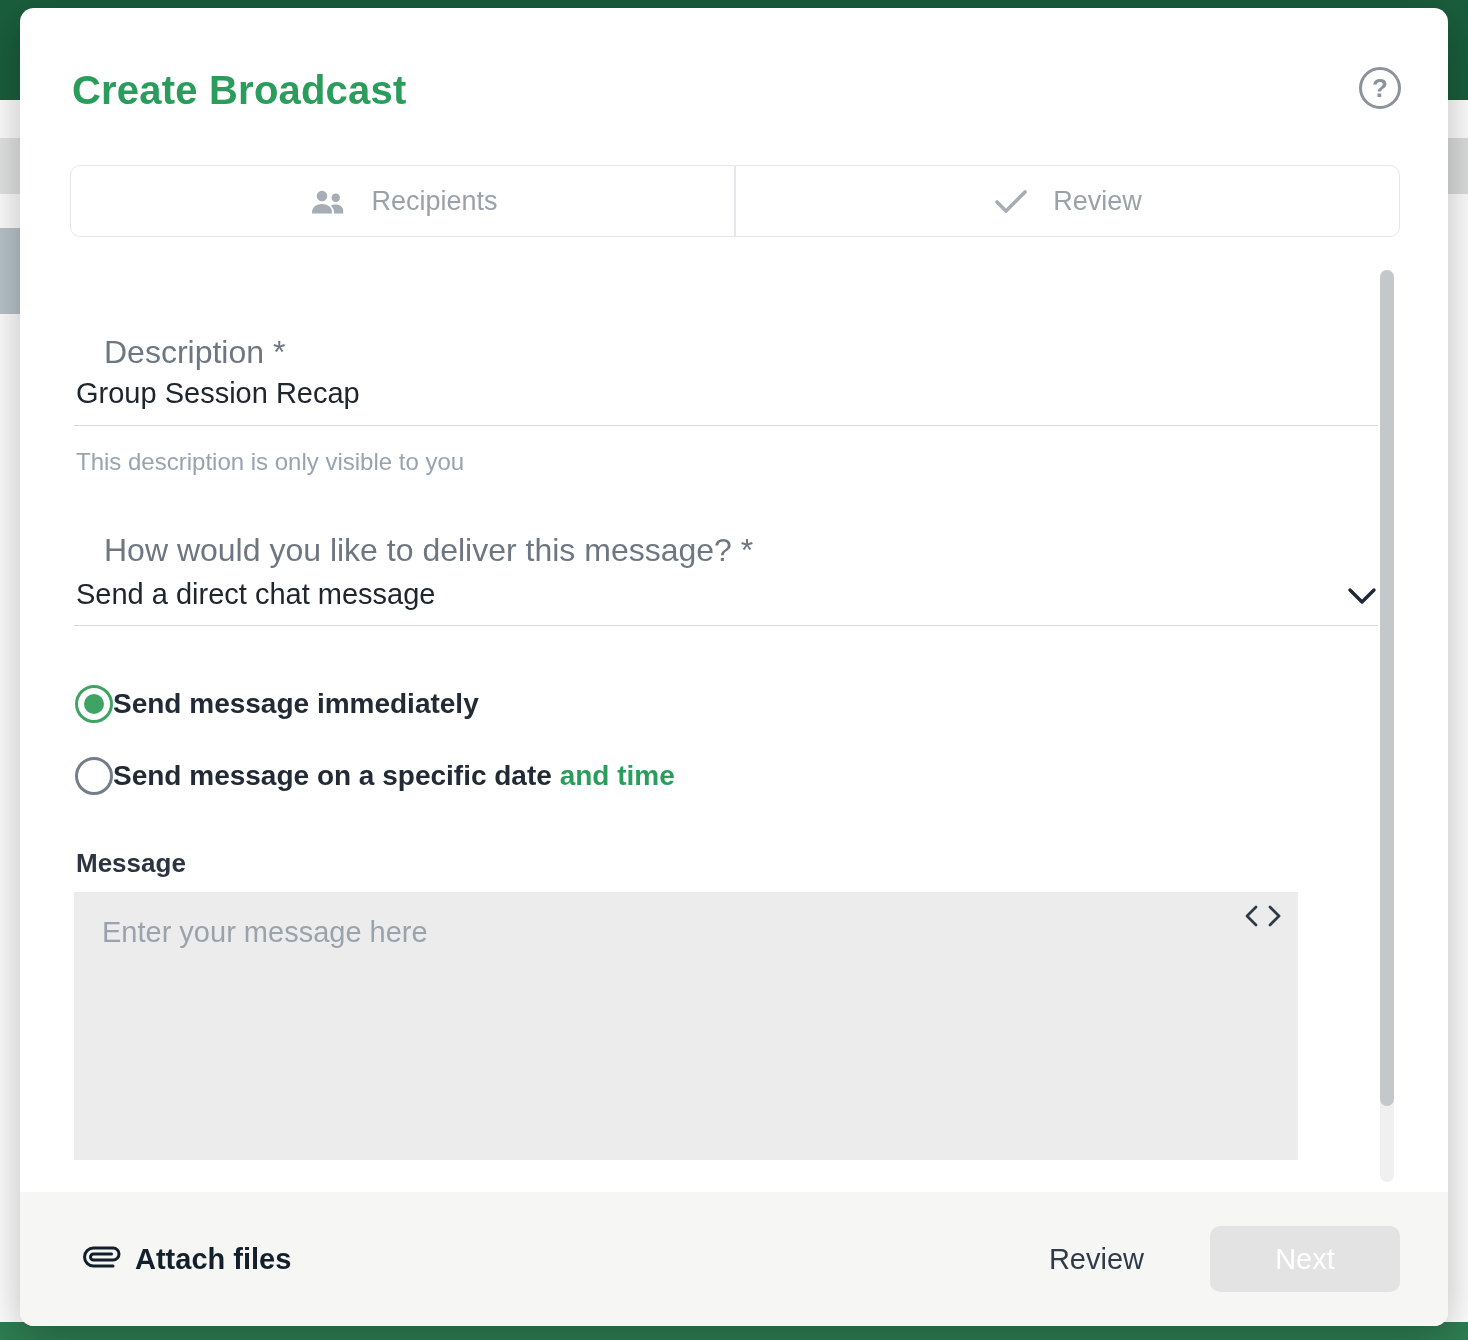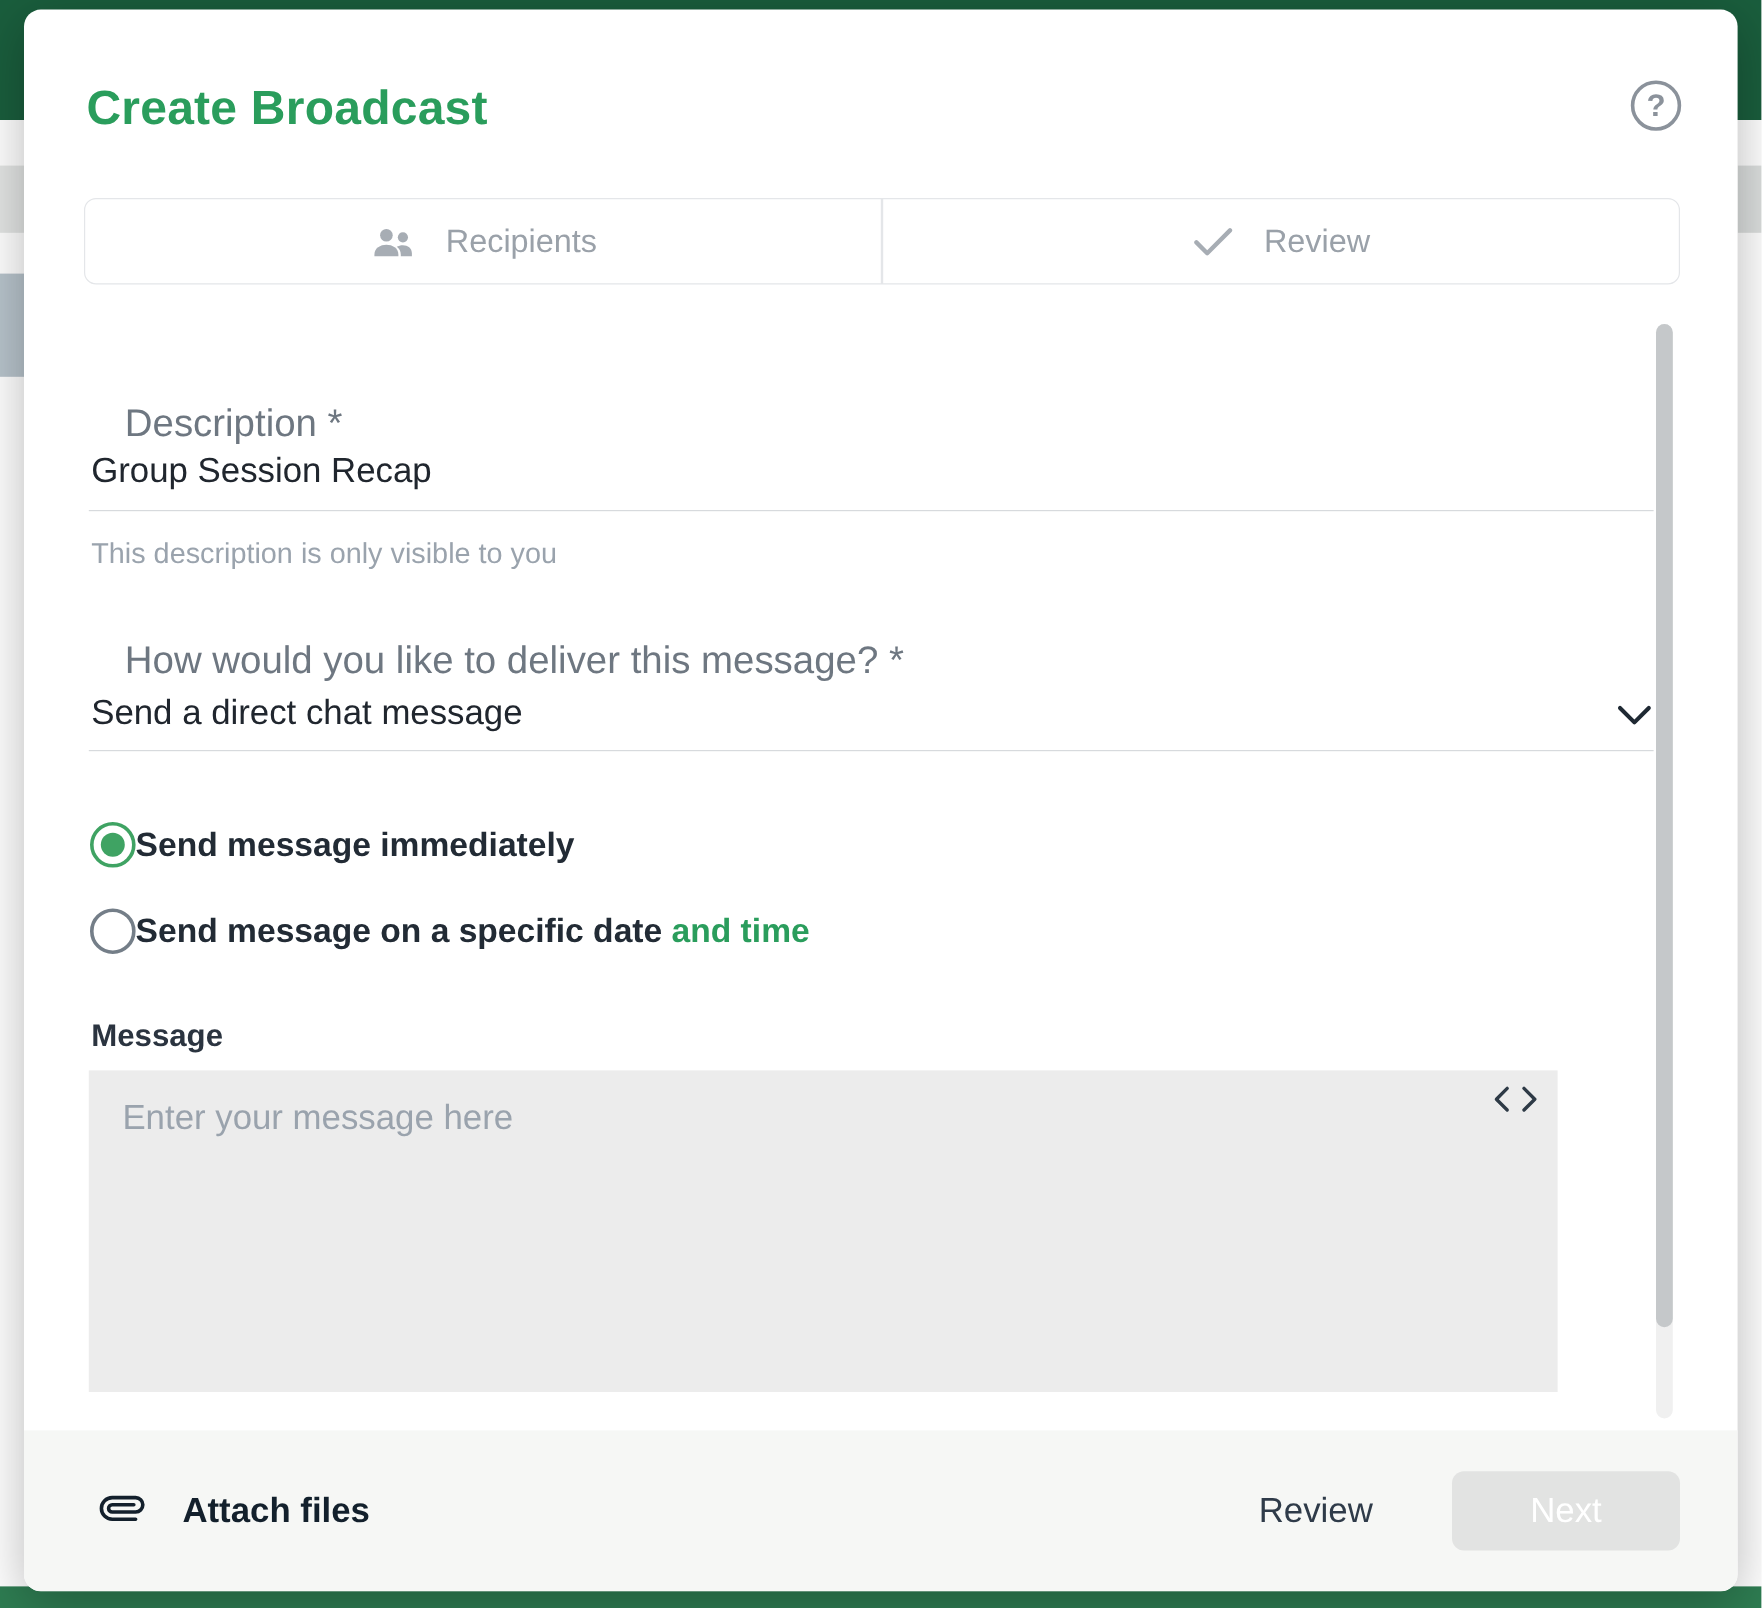--- a/index.html
+++ b/index.html
@@ -104,21 +104,21 @@
     position:absolute; left:0; top:0; width:14px; height:836px;
     background:#c5c8ca; border-radius:7px; cursor:grab;
   }
 
   
   .modal-footer {
     position:absolute; left:0; bottom:0; width:100%; height:134px;
     background:#f6f7f5; display:flex; align-items:center;
     justify-content:space-between; padding:0 48px 0 64px;
   }
-  .attach-btn { display:flex; align-items:center; gap:32px; cursor:pointer; }
+  .attach-btn { display:flex; align-items:center; gap:15px; cursor:pointer; }
   .attach-label { font-size:29px; font-weight:700; color:#13202c; }
   .footer-right { display:flex; align-items:center; gap:66px; }
   .cancel-btn { font-size:29px; color:#2f3b49; font-weight:500; cursor:pointer; background:none; border:none; font-family:inherit; }
   .next-btn {
     width:190px; height:66px; background:#e2e3e2; border:none; border-radius:10px;
     color:#ffffff; font-size:29px; font-weight:500; font-family:inherit; cursor:default;
   }
 </style>
 </head>
 <body>

